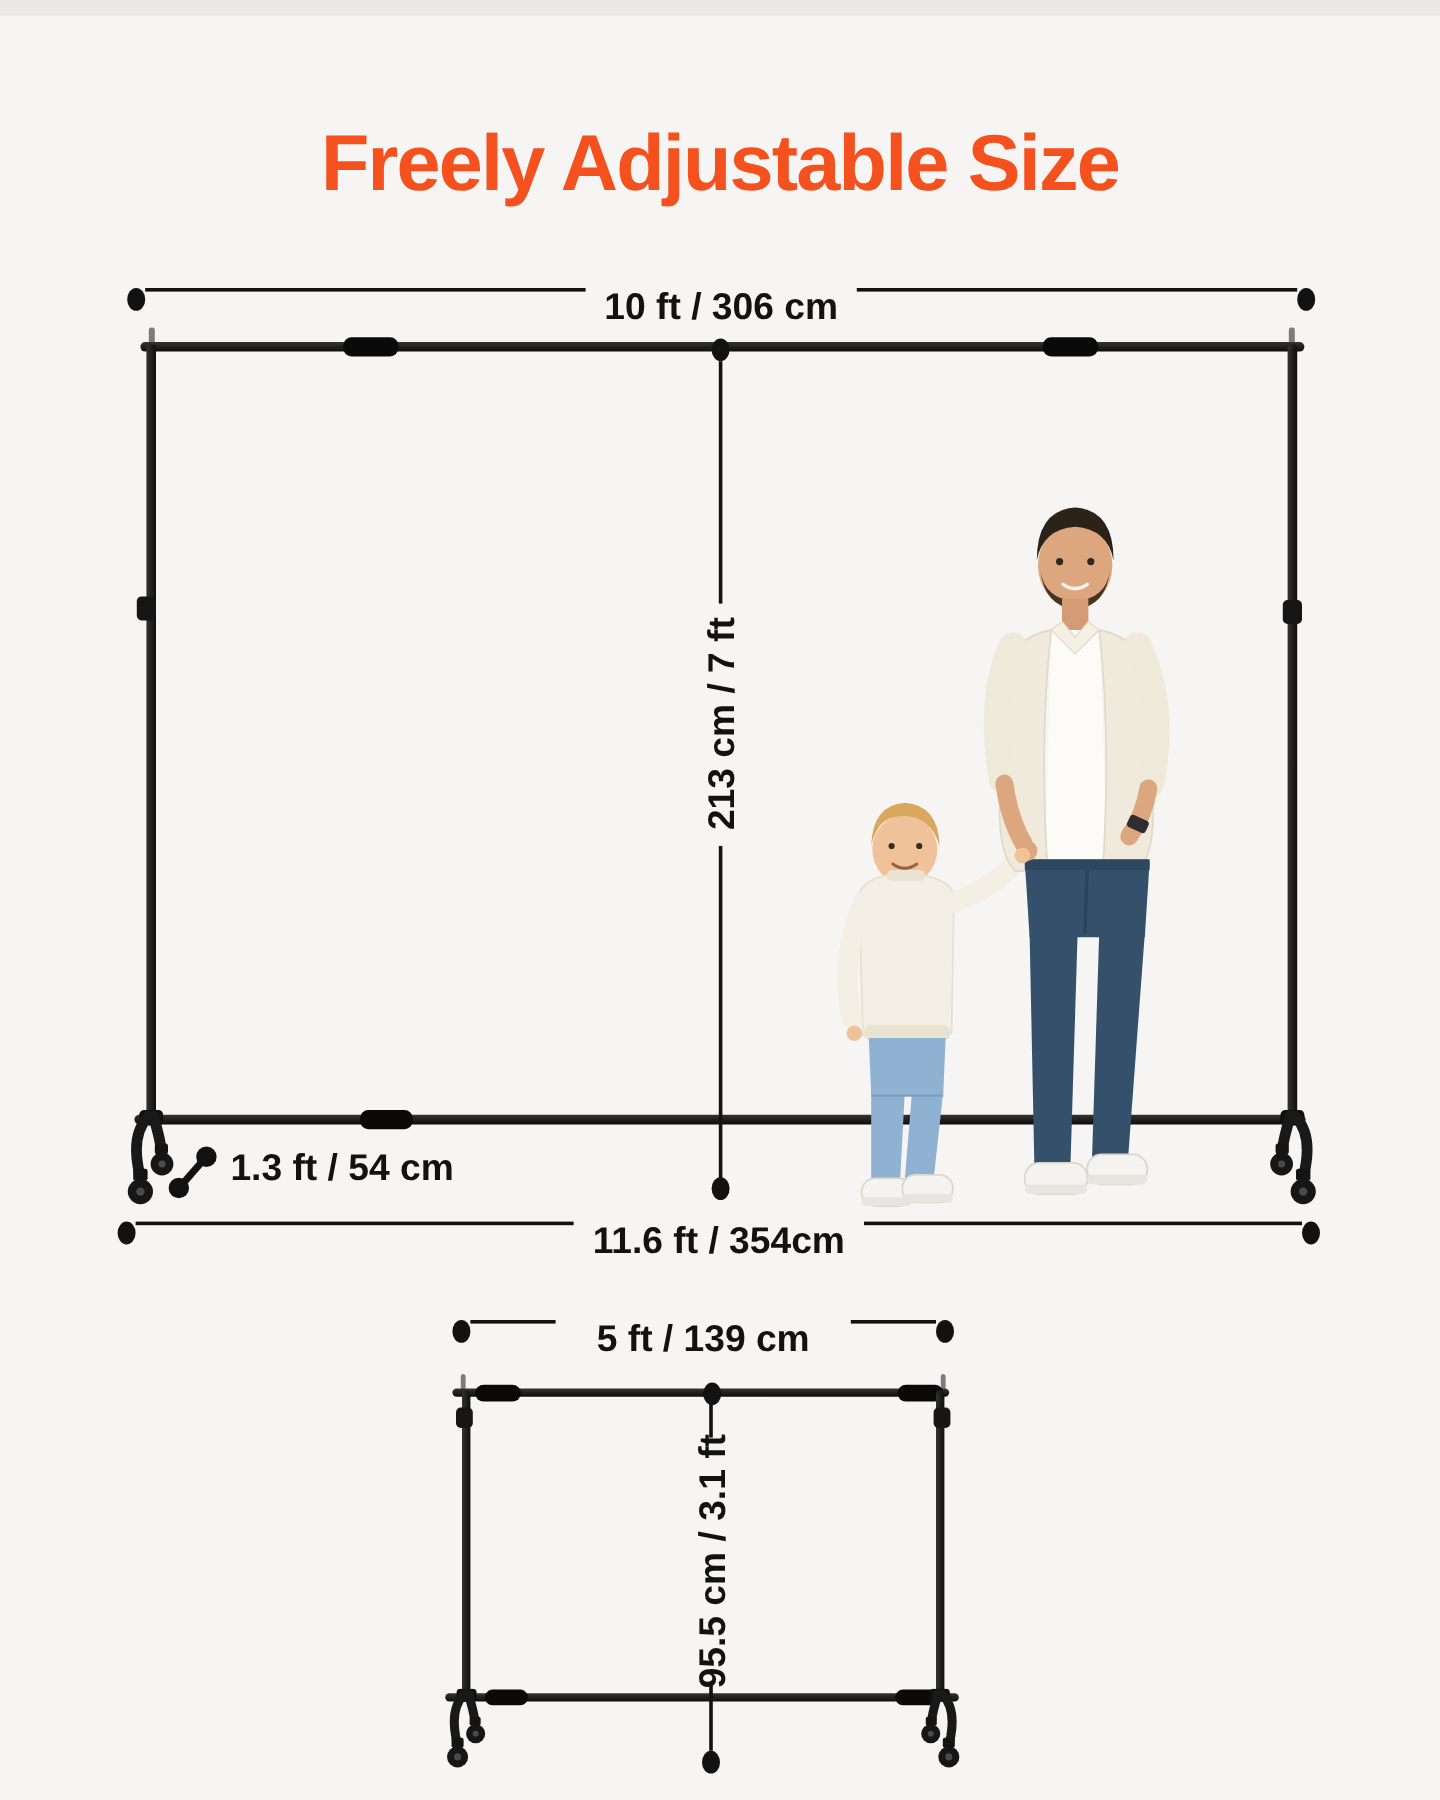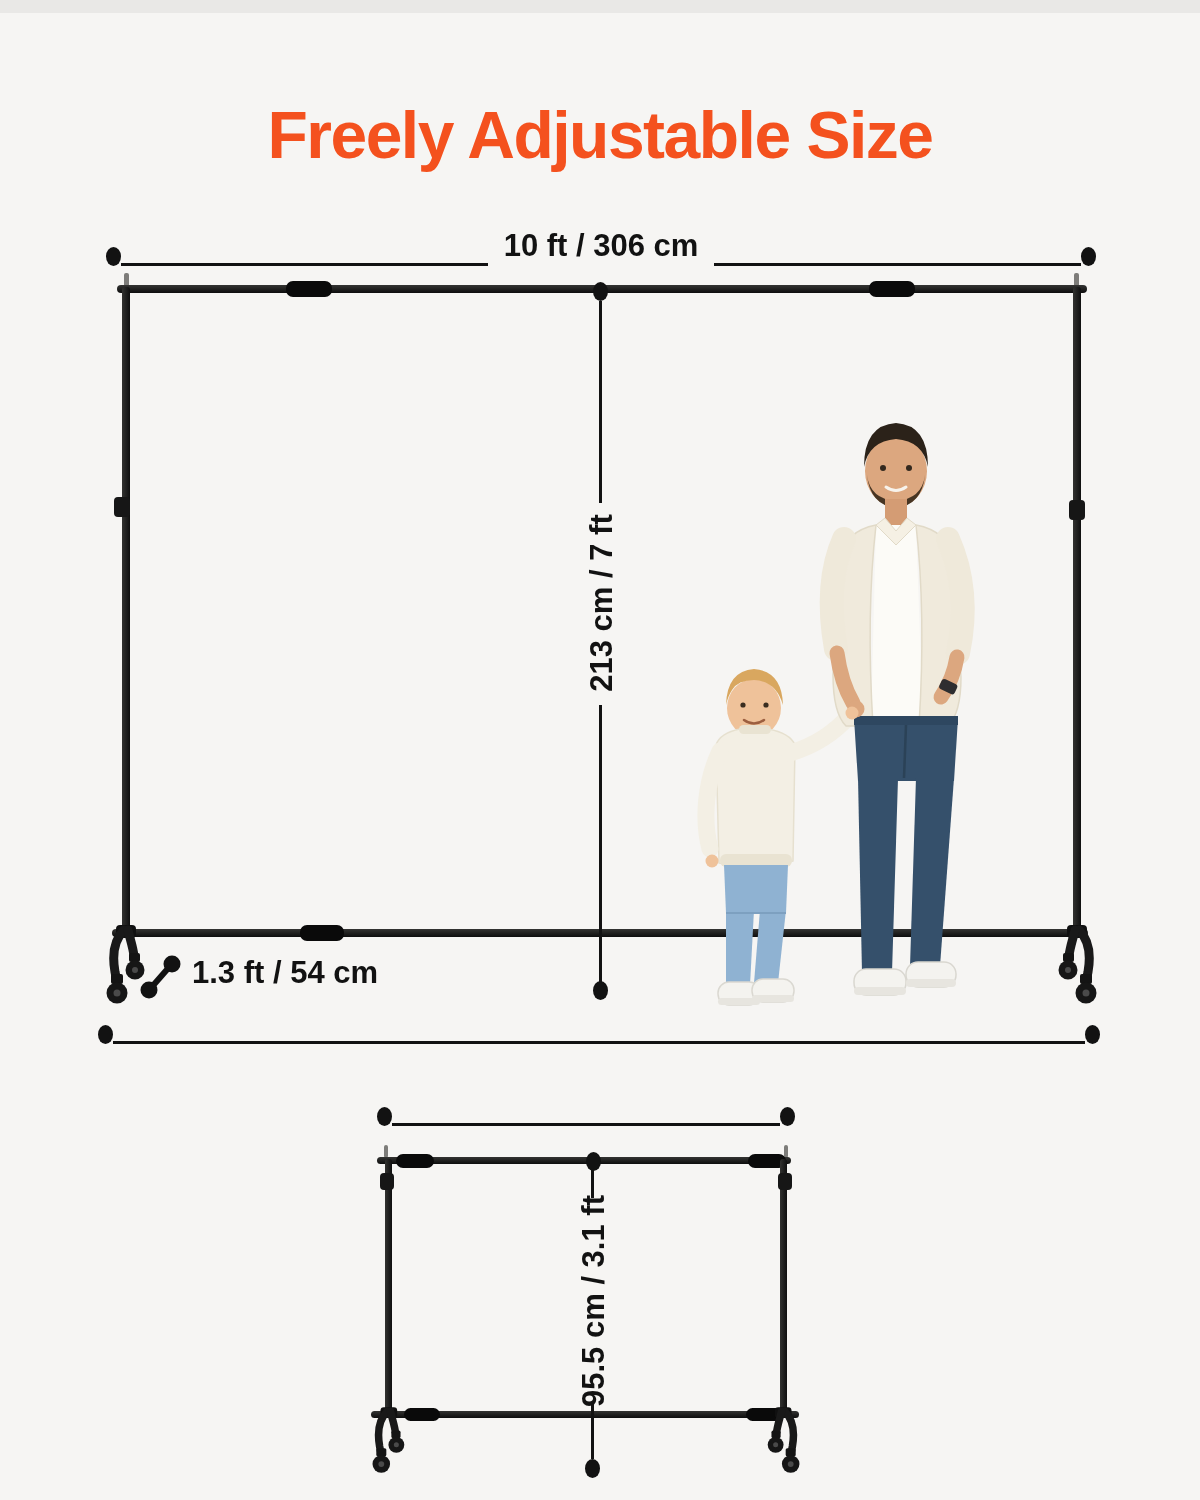--- a/index.html
+++ b/index.html
@@ -6,21 +6,21 @@
   .canvas{
     position:relative; width:1200px; height:1500px; margin:13px auto;
     background:#f6f5f3; overflow:hidden;
     font-family:"Liberation Sans", sans-serif; color:#121212;
   }
   .title{
     position:absolute; left:0; top:84px; width:100%; text-align:center;
     font-size:66px; font-weight:800; letter-spacing:-1.5px; color:#f4511e;
   }
   
-  .dim-h{position:absolute; display:flex; align-items:flex-end;}
+  .dim-h{position:absolute; display:flex; align-items:flex-start;}
   .dim-h .seg{flex:1; height:3px; background:#121212;}
   .dim-h .lbl{font-size:31px; font-weight:700; padding:0 16px; white-space:nowrap; transform:translateY(-2px);}
   .dim-h.wide-gap .lbl{padding:0 34px;}
   .dot{width:15px; height:19px; border-radius:50%; background:#121212; flex:none;}
   .dot.abs{position:absolute;}
   
   .vseg{position:absolute; width:3px; background:#121212;}
   .vlbl{position:absolute; font-size:31px; font-weight:700; white-space:nowrap;
         transform:translate(-50%,-50%) rotate(-90deg);}
   
@@ -99,20 +99,21 @@
     <svg style="position:absolute; left:138px; top:940px;" width="46" height="48" viewBox="0 0 46 48">
       <line x1="12" y1="36" x2="33" y2="12" stroke="#121212" stroke-width="6"></line>
       <circle cx="11" cy="37" r="8.5" fill="#121212"></circle>
       <circle cx="34" cy="11" r="8.5" fill="#121212"></circle>
     </svg>
     <div style="position:absolute; left:192px; top:942px; font-size:31px; font-weight:700;">1.3 ft / 54 cm</div>
 
     <div class="dim-h" style="left:98px; top:1005px; width:1002px; height:26px;">
       <div class="dot"></div>
       <div class="seg"></div>
+      <div class="lbl">11.6 ft / 354cm</div>
       <div class="seg"></div>
       <div class="dot"></div>
     </div>
   </div>
 
   <svg style="position:absolute; left:640px; top:400px;" width="420" height="610" viewBox="0 0 420 610">
 
     <ellipse cx="114" cy="295" rx="27" ry="29" fill="#efc29a"></ellipse>
     <path d="M86,292 Q87,258 114,256 Q142,258 143,292 Q136,268 114,267 Q98,267 92,277 Q88,283 86,292 Z" fill="#d9a75f"></path>
     <circle cx="103" cy="292" r="2.6" fill="#3a2d20"></circle>
@@ -162,20 +163,21 @@
 
     <circle cx="216" cy="296" r="8.5" fill="#dca77f"></circle>
     <circle cx="212" cy="300" r="6.5" fill="#efc29a"></circle>
   </svg>
 
   <div>
 
     <div class="dim-h wide-gap" style="left:377px; top:1087px; width:418px; height:26px;">
       <div class="dot"></div>
       <div class="seg"></div>
+      <div class="lbl">5 ft / 139 cm</div>
       <div class="seg"></div>
       <div class="dot"></div>
     </div>
 
     <div class="pin" style="left:384px; top:1132px; width:4px; height:13px;"></div>
     <div class="pin" style="left:784px; top:1132px; width:4px; height:13px;"></div>
     <div class="bar" style="left:377px; top:1144px; width:414px; height:7px;"></div>
     <div class="joint" style="left:396px; top:1141px; width:38px; height:14px;"></div>
     <div class="joint" style="left:748px; top:1141px; width:38px; height:14px;"></div>
 

